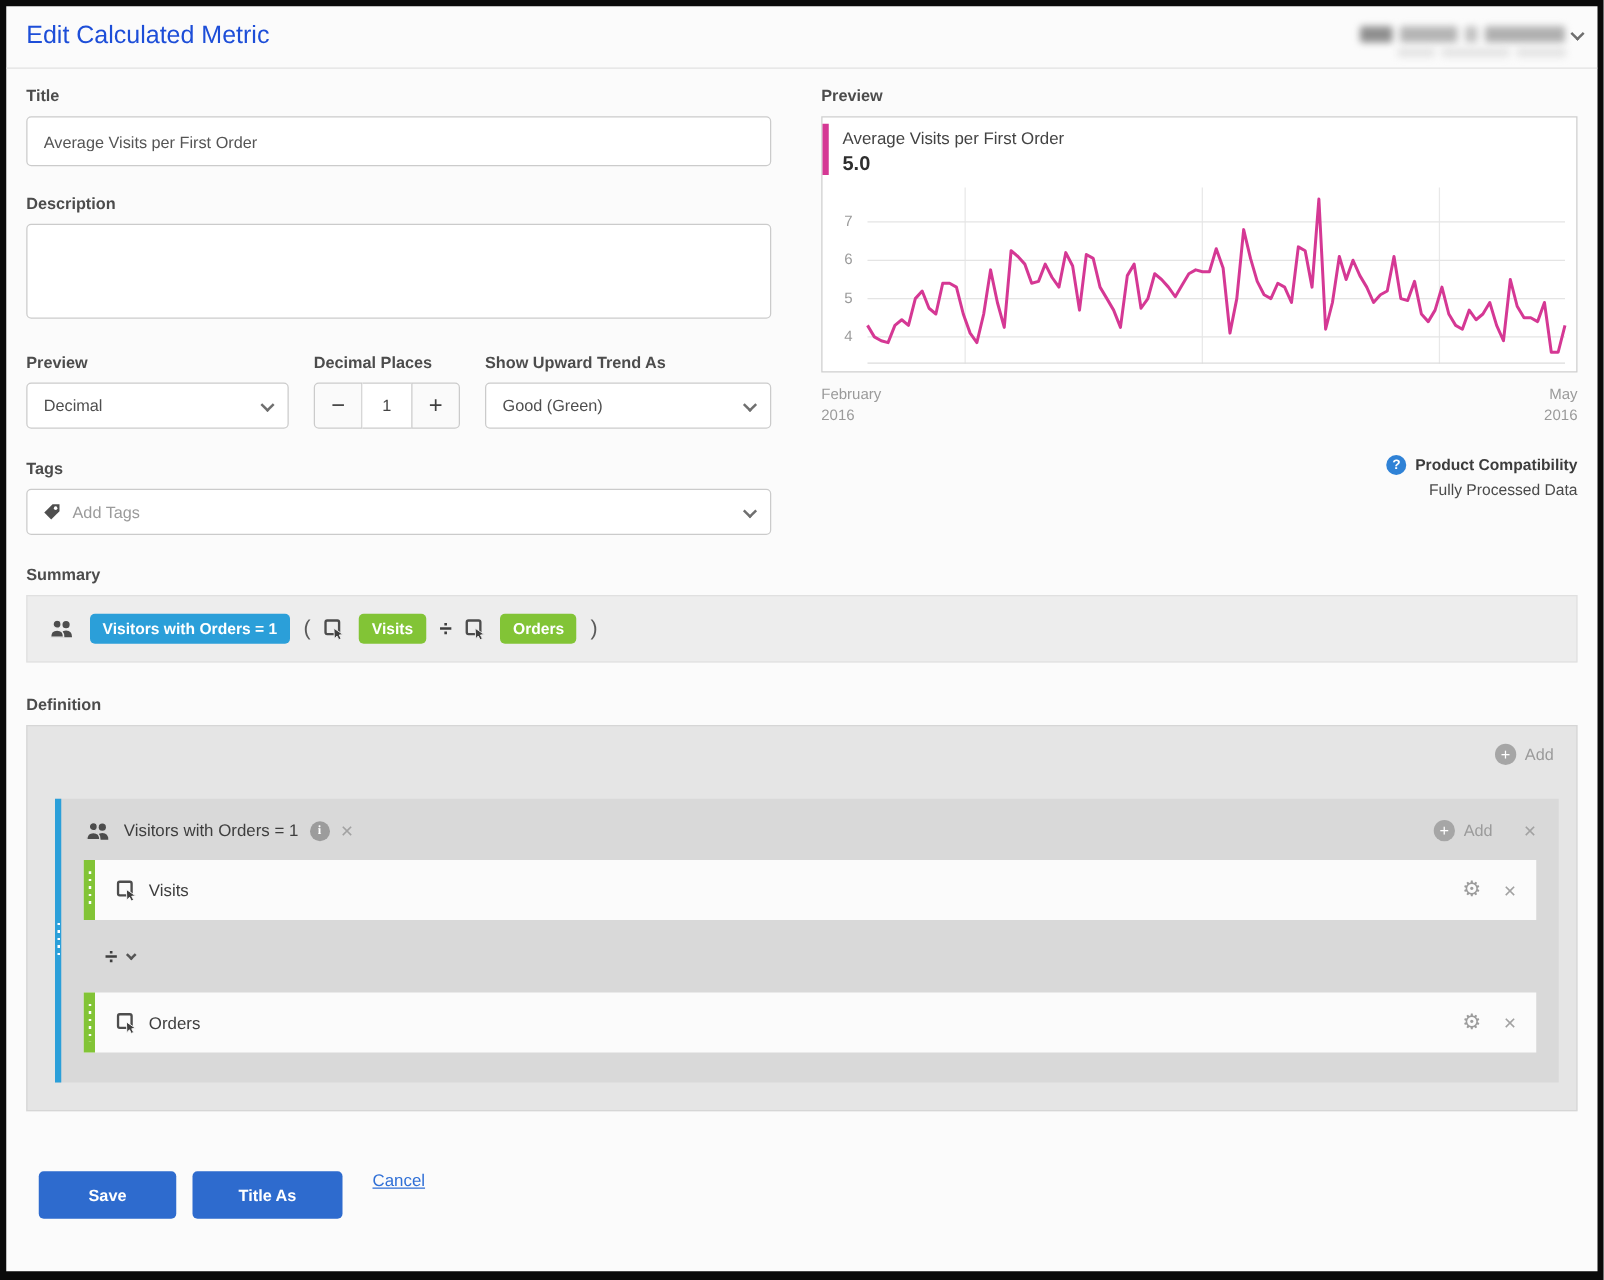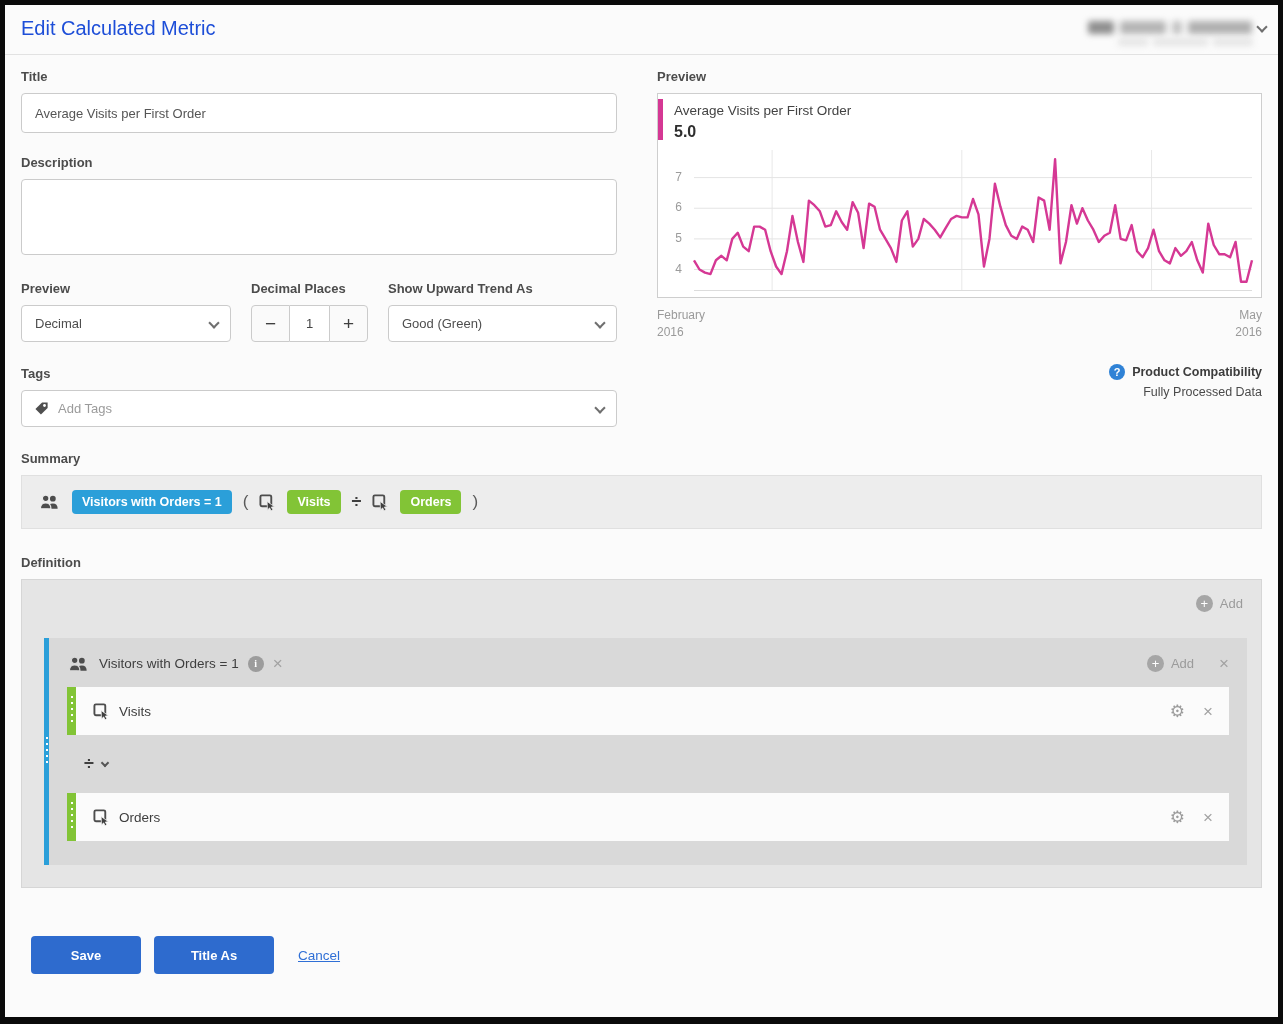--- a/index.html
+++ b/index.html
@@ -89,21 +89,21 @@
   .mrow { position: relative; height: 48px; background: #fbfbfb; display: flex; align-items: center;
           padding-left: 26px; }
   .mrow-drag { position: absolute; left: 0; top: 0; bottom: 0; width: 9px; cursor: grab; }
   .mrow-label { font-size: 13.5px; color: #3e3e3e; margin-left: 9px; }
   .mrow .spacer { flex: 1; }
   .gear { color: #9c9c9c; font-size: 17px; cursor: pointer; }
   .mrow-icons { display: flex; align-items: center; gap: 18px; padding-right: 16px; }
   .op-row { display: flex; align-items: center; gap: 8px; height: 58px; padding-left: 17px; cursor: pointer; }
   .op-row .chev { width: 6px; height: 6px; border-color: #555; margin-top: -3px; }
   
-  .footer { display: flex; align-items: center; gap: 0; margin: 48px 0 0 10px; }
+  .footer { display: flex; align-items: flex-start; gap: 0; margin: 48px 0 0 10px; }
   .btn { height: 38px; border: none; border-radius: 4px; color: #fff; font-size: 13px; font-weight: bold;
          font-family: inherit; cursor: pointer; }
   .btn-save { width: 110px; margin-right: 13px; }
   .btn-saveas { width: 120px; margin-right: 24px; }
   .cancel { font-size: 13.5px; cursor: pointer; text-decoration: none; }
 </style>
 </head>
 <body>
 
 <div class="frame">

